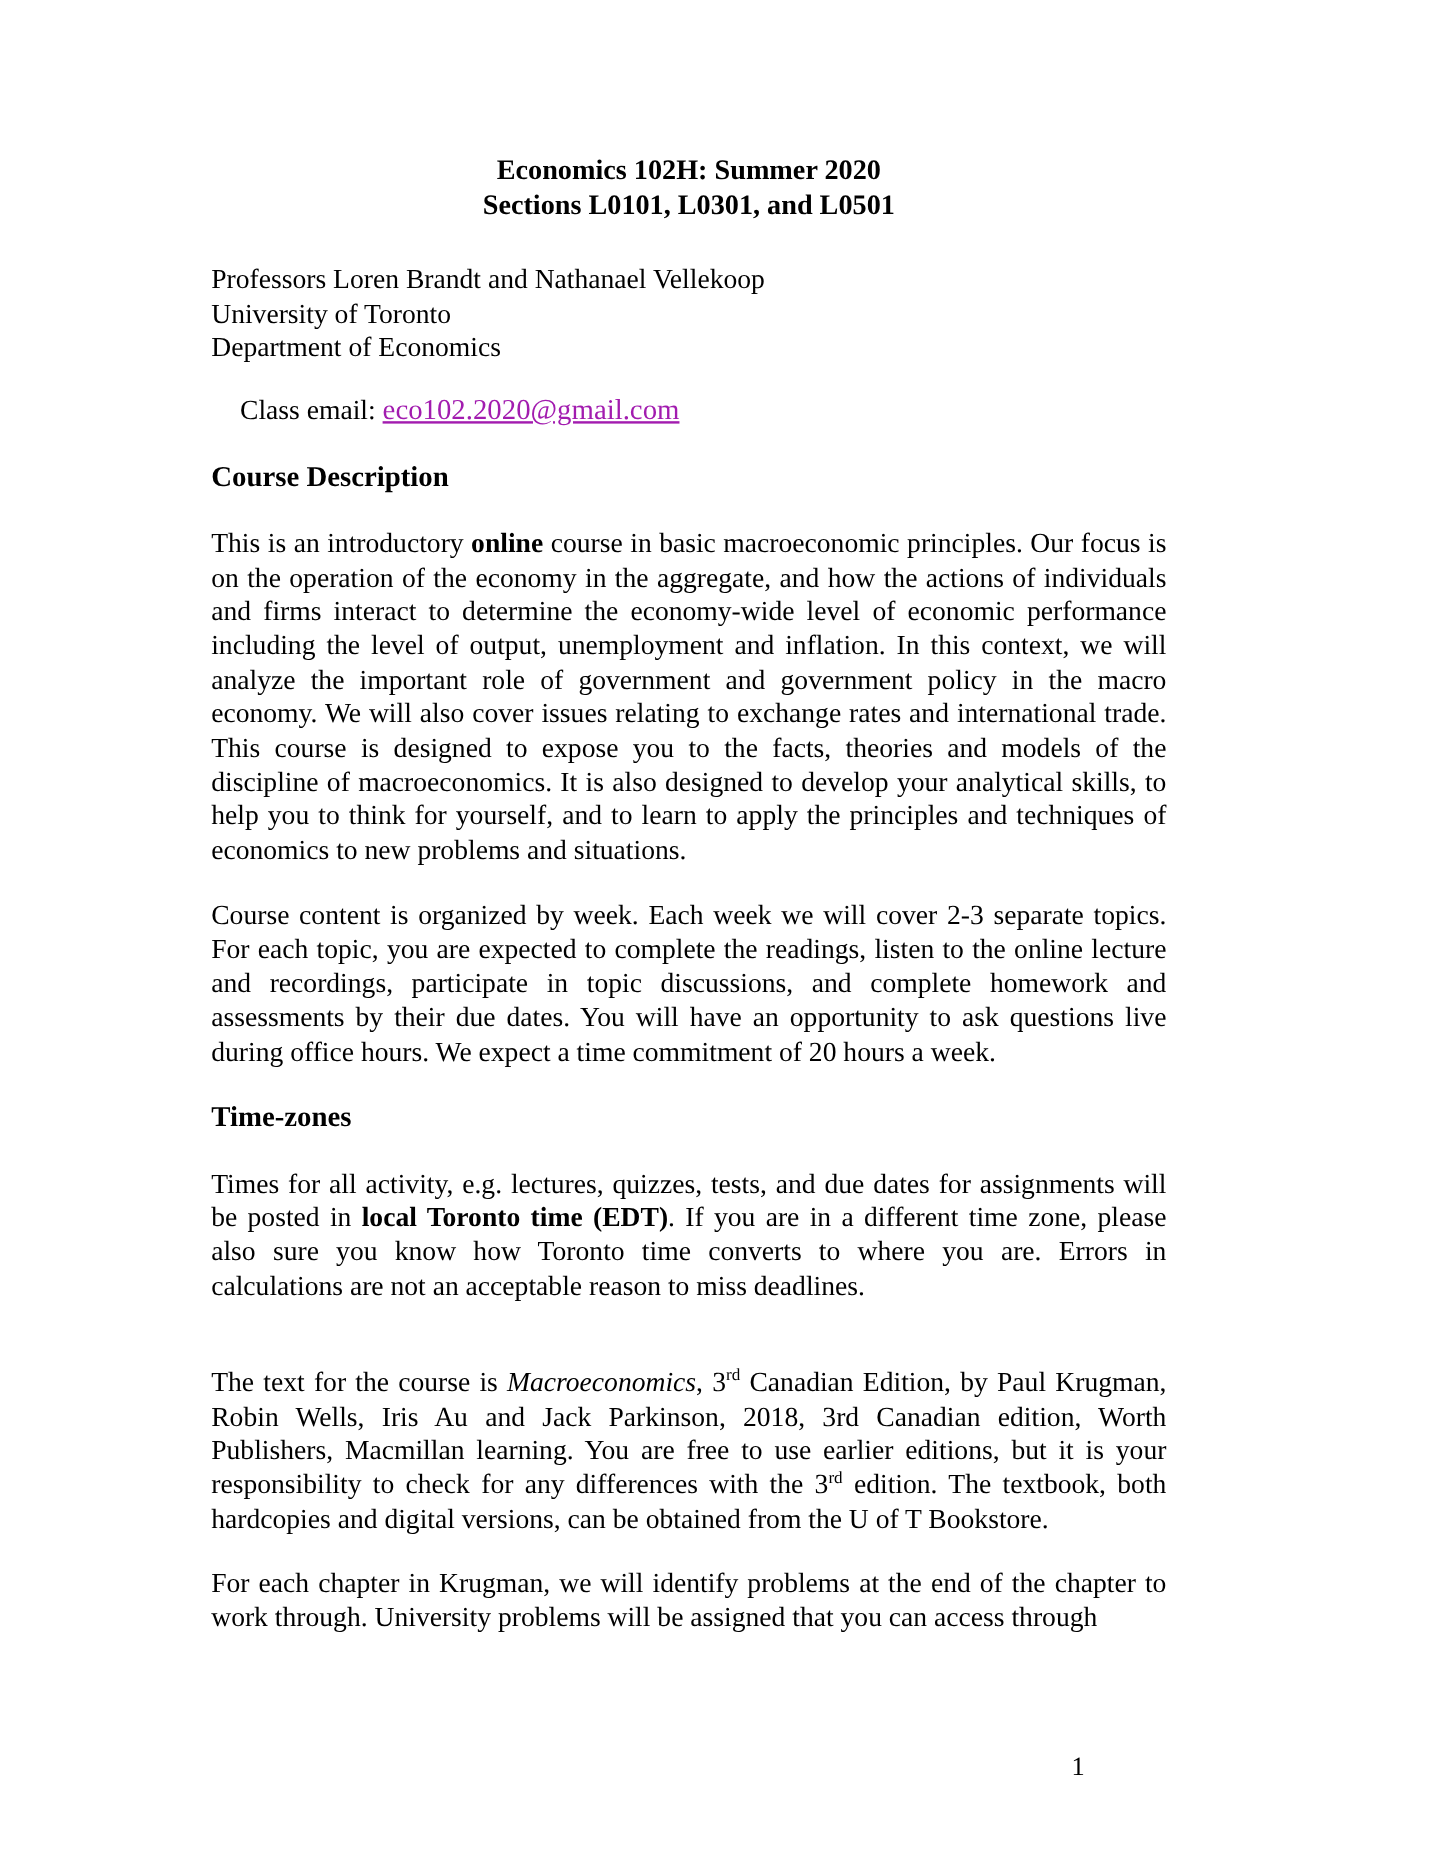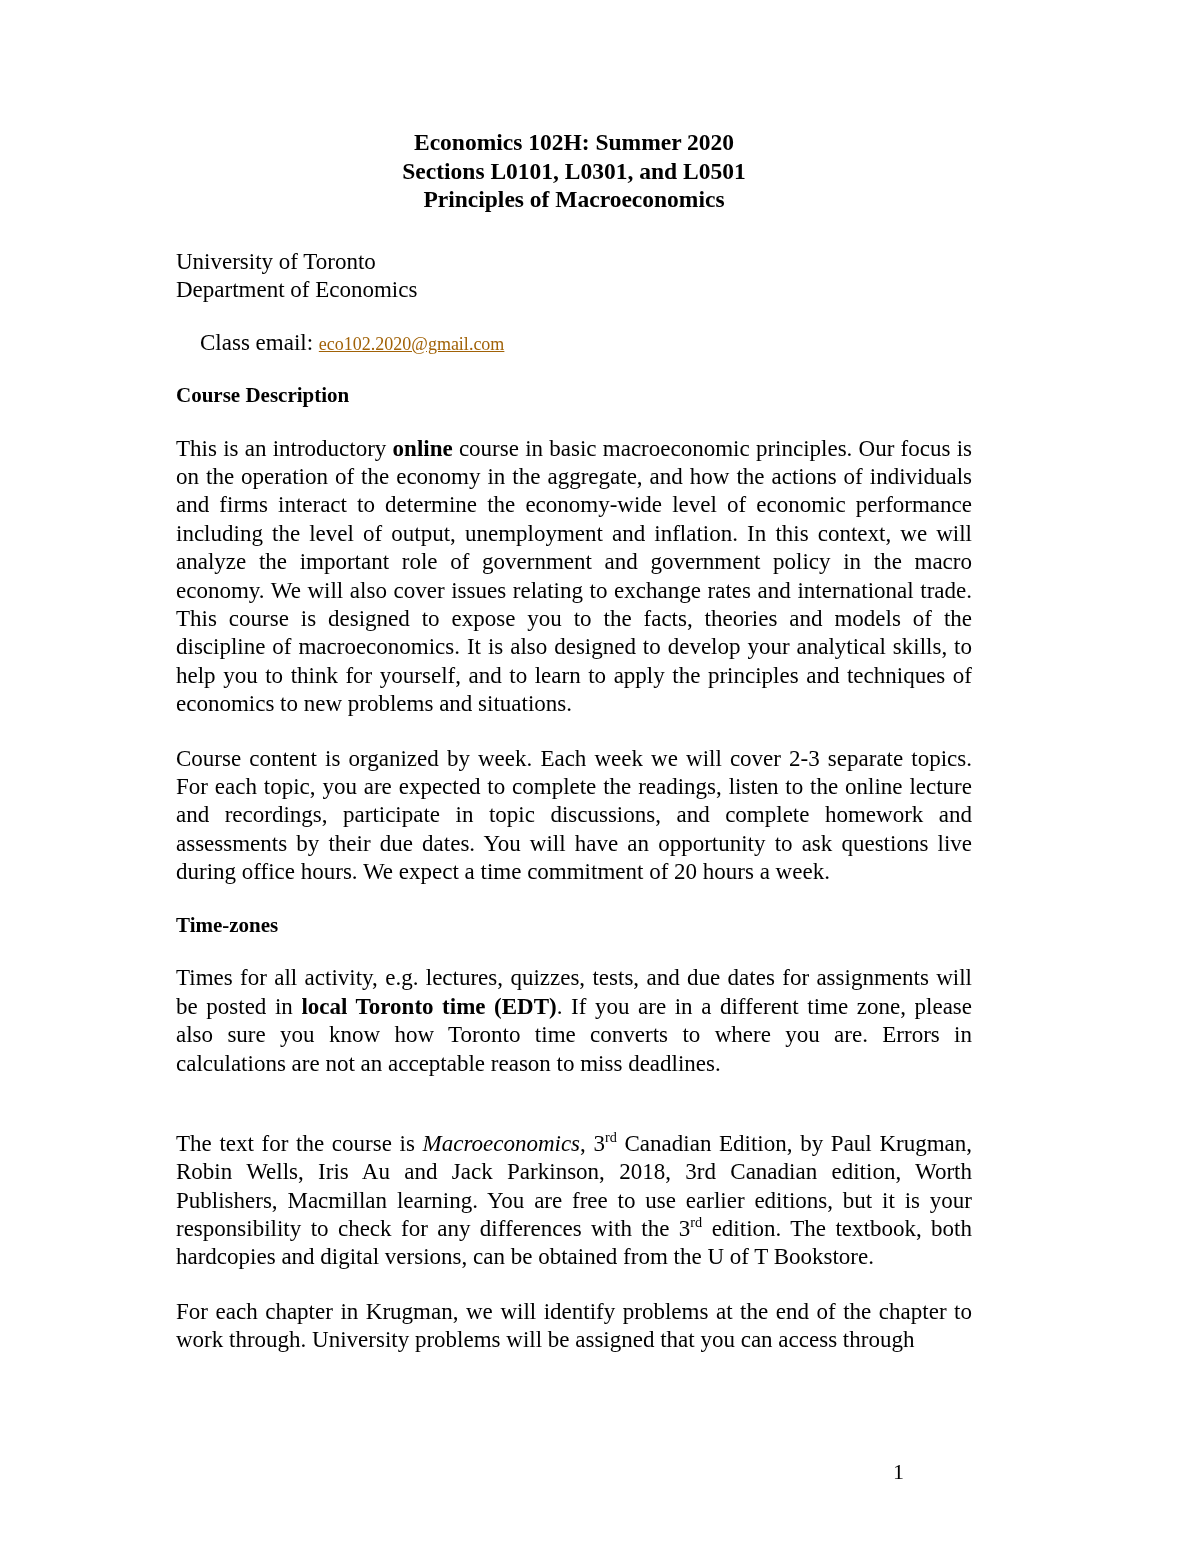--- a/index.html
+++ b/index.html
@@ -33,26 +33,26 @@
   }
   .block {
     font-size: 23px;
     line-height: 1.23;
   }
   .gap-md { height: 24px; }
   .gap-lg { height: 26px; }
   .addr-line { display: block; }
   .email-label { font-size: 23px; margin-left: 24px; }
   a.email-link {
-    color: #a16207;
+    color: #a21caf;
     text-decoration: underline;
-    font-size: 18px;
+    font-size: 24px;
   }
   h2.section {
-    font-size: 21px;
+    font-size: 24px;
     font-weight: bold;
     margin: 0;
     line-height: 1.23;
   }
   p.para {
     font-size: 23px;
     line-height: 1.235;
     margin: 0;
     text-align: justify;
     text-justify: inter-word;
@@ -73,26 +73,26 @@
   }
 </style>
 </head>
 <body>
 
 <div class="page">
 
   <div class="title-block">
     <span class="title-line">Economics 102H: Summer 2020</span>
     <span class="title-line">Sections L0101, L0301, and L0501</span>
-    <span class="title-line">Principles of Macroeconomics</span>
   </div>
 
   <div class="gap-md"></div>
 
   <div class="block">
+    <span class="addr-line">Professors Loren Brandt and Nathanael Vellekoop</span>
     <span class="addr-line">University of Toronto</span>
     <span class="addr-line">Department of Economics</span>
   </div>
 
   <div class="gap-md"></div>
 
   <div class="block">
     <span class="email-label">Class email:</span>
     <a class="email-link" href="#">eco102.2020@gmail.com</a>
   </div>

